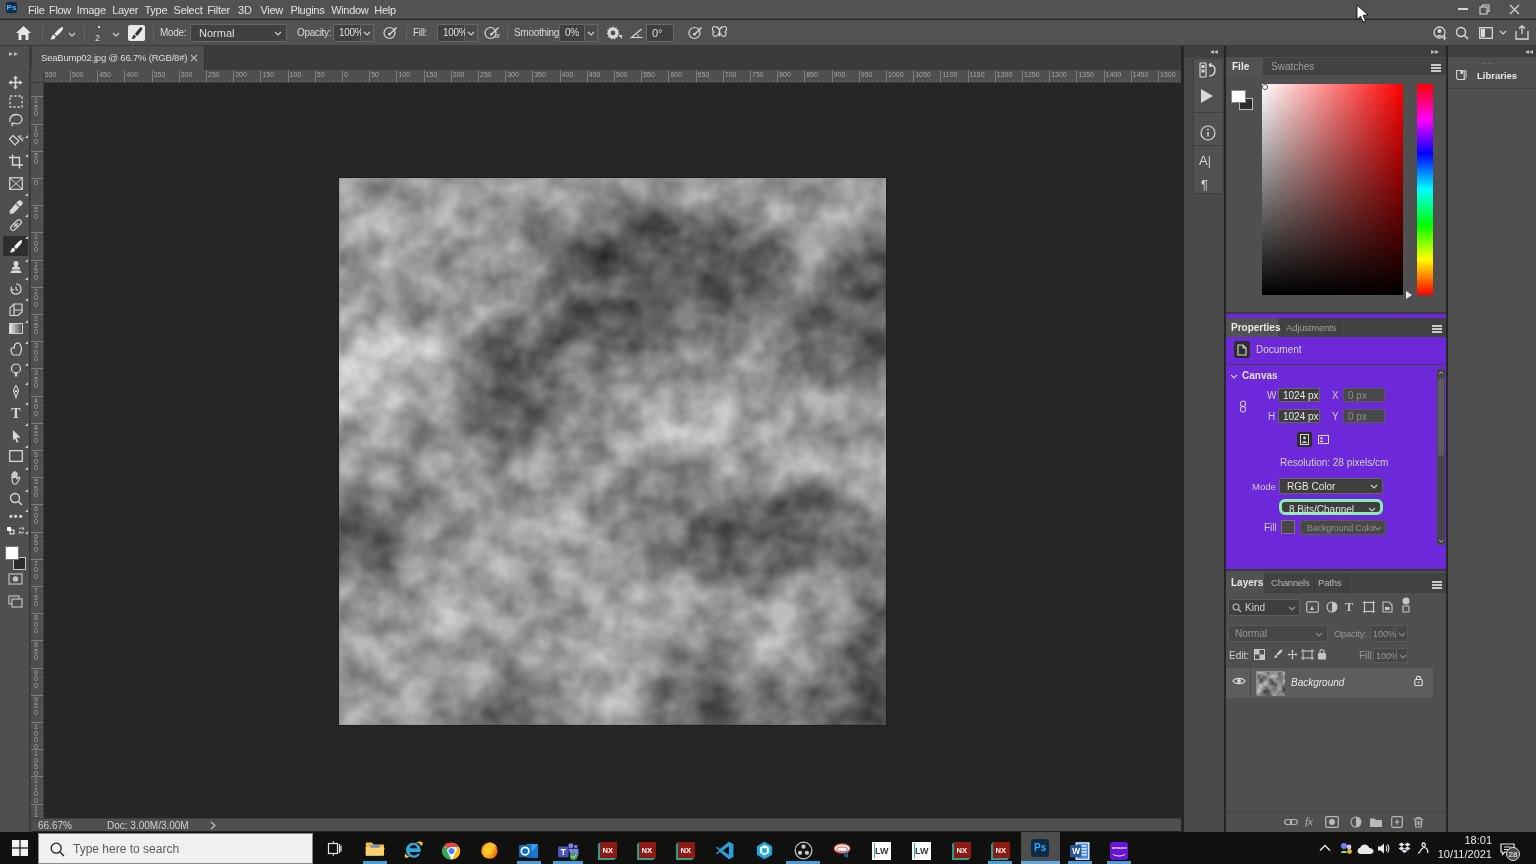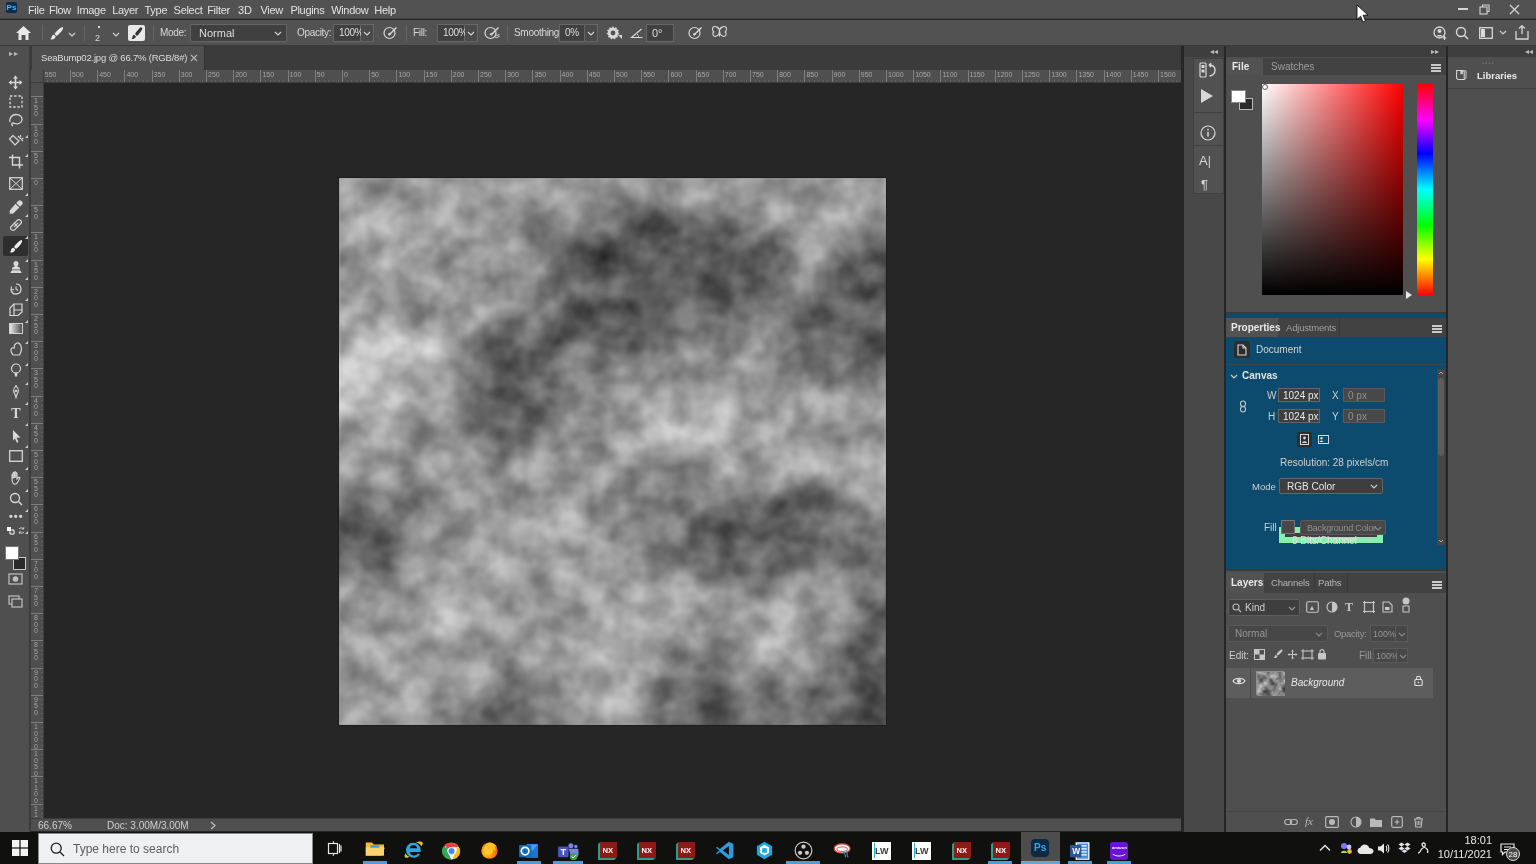--- a/index.html
+++ b/index.html
@@ -955,21 +955,21 @@
 <div class="abs" style="left:205px;top:6px;width:10px;height:1.5px;background:#c9c9c9;box-shadow:0 3px 0 #c9c9c9,0 6px 0 #c9c9c9;"></div>
 </div>
 <div class="abs" style="left:13px;top:51.5px;width:14px;height:12px;background:#2b2b2b;border:1px solid #bbb;"></div>
 <div class="abs" style="left:5px;top:43.5px;width:15px;height:13px;background:#fff;border:1px solid #888;"></div>
 <div class="abs" style="left:36px;top:38px;width:141px;height:211px;background:linear-gradient(to bottom,rgba(0,0,0,0),#000),linear-gradient(to right,#fff,#f00);"></div>
 <div class="abs" style="left:36px;top:38px;width:6px;height:6px;border:1px solid #555;border-radius:50%;background:#fff;"></div>
 <div class="abs" style="left:191px;top:38px;width:16px;height:211px;background:linear-gradient(to bottom,#f00,#f0f 17%,#00f 33%,#0ff 50%,#0f0 67%,#ff0 83%,#f00);"></div>
 <div class="abs" style="left:180px;top:245px;width:0;height:0;border-left:6px solid #e8e8e8;border-top:4px solid transparent;border-bottom:4px solid transparent;"></div>
 </div>
 <div class="abs" style="left:0;top:266px;width:220px;height:2px;background:#3a3a3a;"></div>
-<div class="abs" style="left:0;top:268px;width:220px;height:325px;background:#0c4a6e;">
+<div class="abs" style="left:0;top:268px;width:220px;height:325px;background:#6d28d9;">
 <div class="abs" style="left:0;top:4px;width:220px;height:19px;background:#424242;">
 <div class="abs" style="left:0;top:0;width:52px;height:19px;background:#525252;">
               <span style="position:absolute;left:5px;top:4px;font-size:10px;font-weight:bold;color:#e8e8e8;">Properties</span>
             </div>
 <span class="abs" style="left:60px;top:4px;font-size:9.5px;letter-spacing:-0.2px;color:#9e9e9e;">Adjustments</span>
 <div class="abs" style="left:113px;top:0;width:1px;height:19px;background:#393939;"></div>
 <div class="abs" style="left:206px;top:7px;width:10px;height:1.5px;background:#c9c9c9;box-shadow:0 3px 0 #c9c9c9,0 6px 0 #c9c9c9;"></div>
 </div>
 <div class="abs" style="left:8px;top:27px;width:16px;height:17px;background:#2d2d2d;border-radius:2px;">
             <svg style="position:absolute;left:3px;top:2.5px" width="10" height="12" viewBox="0 0 10 12">
@@ -1018,21 +1018,21 @@
             </svg>
           </div>
 <span class="abs" style="left:54px;top:143px;font-size:10px;color:#cfcfcf;">Resolution: 28 pixels/cm</span>
 <span class="abs" style="left:26px;top:167px;font-size:9.5px;color:#cfcfcf;">Mode</span>
 <div class="abs" style="left:53px;top:164px;width:104px;height:16px;background:#3e3e3e;border:1px solid #666;border-radius:2px;">
             <span style="position:absolute;left:7px;top:2px;font-size:10px;color:#e4e4e4;">RGB Color</span>
             <svg style="position:absolute;right:4px;top:5px" width="8" height="5" viewBox="0 0 8 5">
               <path d="M1 1 L4 4 L7 1" fill="none" stroke="#ccc" stroke-width="1.2"></path>
             </svg>
           </div>
-<div class="abs" style="left:53px;top:185px;width:104px;height:16px;background:#3e3e3e;border:6px solid #86efac;border-radius:0;margin-top:28px;">
+<div class="abs" style="left:53px;top:185px;width:104px;height:16px;background:#3e3e3e;border:3px solid #86efac;border-radius:6px;">
             <span style="position:absolute;left:7px;top:2px;font-size:10px;color:#e4e4e4;">8 Bits/Channel</span>
             <svg style="position:absolute;right:4px;top:5px" width="8" height="5" viewBox="0 0 8 5">
               <path d="M1 1 L4 4 L7 1" fill="none" stroke="#ccc" stroke-width="1.2"></path>
             </svg>
           </div>
 <span class="abs" style="left:38px;top:208px;font-size:10px;color:#cfcfcf;">Fill</span>
 <div class="abs" style="left:55px;top:206px;width:14px;height:14px;background:#484848;border:1px solid #777;"></div>
 <div class="abs" style="left:74px;top:206px;width:86px;height:15px;background:#484848;border:1px solid #5a5a5a;border-radius:2px;">
             <span style="position:absolute;left:6px;top:2px;font-size:9px;letter-spacing:-0.2px;color:#8f8f8f;white-space:nowrap;">Background Color</span>
             <svg style="position:absolute;right:3px;top:5px" width="8" height="5" viewBox="0 0 8 5">

